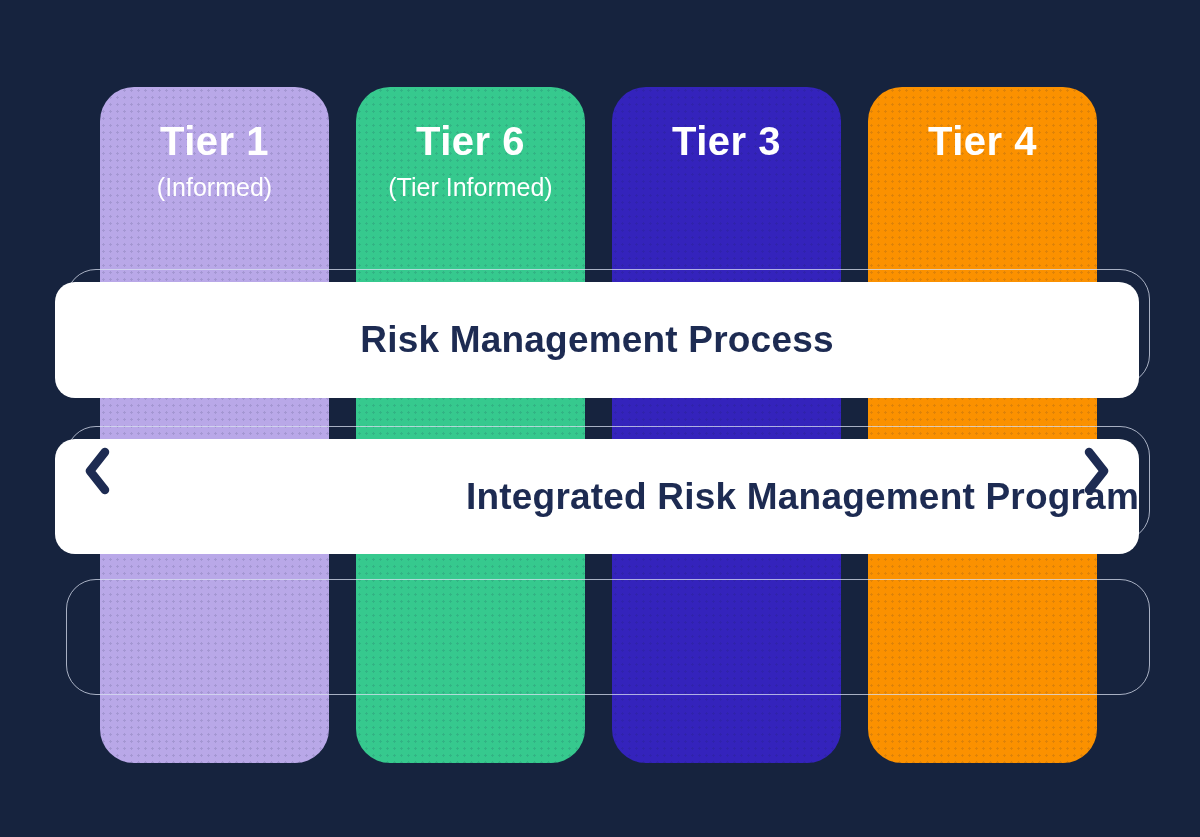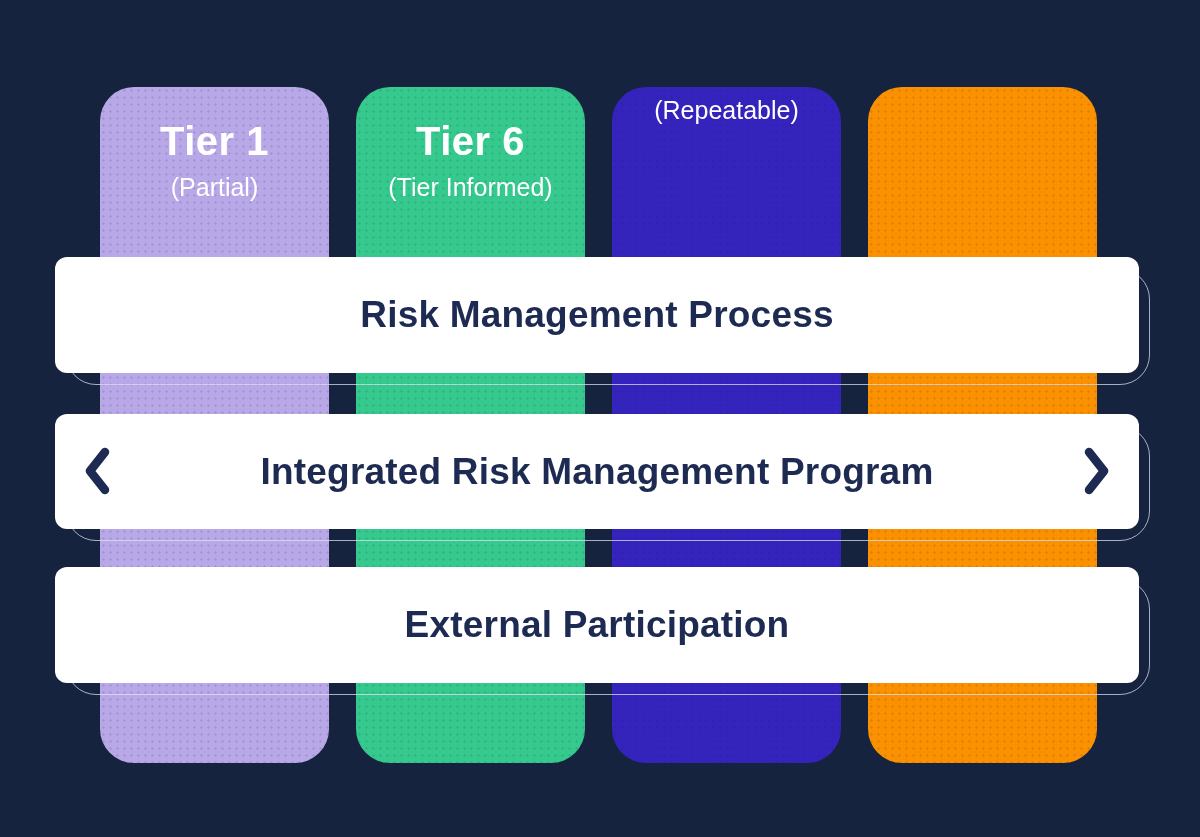--- a/index.html
+++ b/index.html
@@ -56,27 +56,28 @@
   }
   .o0{top:269px;}
   .o1{top:426px;height:115px;}
   .o2{top:579px;}
 
   
   .bar{
     position:absolute;
     left:55px;width:1084px;height:116px;
     background:var(--bar-bg);
-    border-radius:12px;
+    border-radius:20px;
     display:flex;
     align-items:center;
     justify-content:center;
+    margin-top:25px;
   }
   .b0{top:257px;}
-  .b1{top:414px;height:115px;}
+  .b1{top:414px;height:115px;justify-content:flex-end;}
   .b2{top:567px;}
   .bar-label{
     font-size:37px;
     font-weight:700;
     letter-spacing:0.2px;
     color:var(--ink);
     white-space:nowrap;
   }
 
   
@@ -90,44 +91,42 @@
   .chev-left{left:82px;top:445px;}
   .chev-right{left:1082px;top:445px;}
 </style>
 </head>
 <body>
 
 <div class="canvas" style="background-color: rgb(22, 35, 62);">
 
   <div class="tier-col c0" style="background-color: rgb(185, 168, 232);">
     <div class="tier-title">Tier 1</div>
-    <div class="tier-sub">(Partial)</div>
+    <div class="tier-sub">(Informed)</div>
   </div>
   <div class="tier-col c1" style="background-color: rgb(54, 201, 142);">
     <div class="tier-title">Tier 6</div>
     <div class="tier-sub">(Tier Informed)</div>
   </div>
   <div class="tier-col c2" style="background-color: rgb(52, 35, 188);">
-    <div class="tier-sub">(Repeatable)</div>
+    <div class="tier-title">Tier 3</div>
   </div>
   <div class="tier-col c3" style="background-color: rgb(251, 145, 0);">
+    <div class="tier-title">Tier 4</div>
   </div>
 
   <div class="bar-outline o0"></div>
   <div class="bar-outline o1"></div>
   <div class="bar-outline o2"></div>
 
   <div class="bar b0">
     <span class="bar-label">Risk Management Process</span>
   </div>
   <div class="bar b1">
     <span class="bar-label">Integrated Risk Management Program</span>
-  </div>
-  <div class="bar b2">
-    <span class="bar-label">External Participation</span>
   </div>
 
   <span class="chevron chev-left">
     <svg viewBox="0 0 30 52" fill="none">
       <path d="M23 7 L8 26 L23 45" stroke="currentColor" stroke-width="8.5" stroke-linecap="round" stroke-linejoin="round"></path>
     </svg>
   </span>
   <span class="chevron chev-right">
     <svg viewBox="0 0 30 52" fill="none">
       <path d="M7 7 L22 26 L7 45" stroke="currentColor" stroke-width="8.5" stroke-linecap="round" stroke-linejoin="round"></path>

